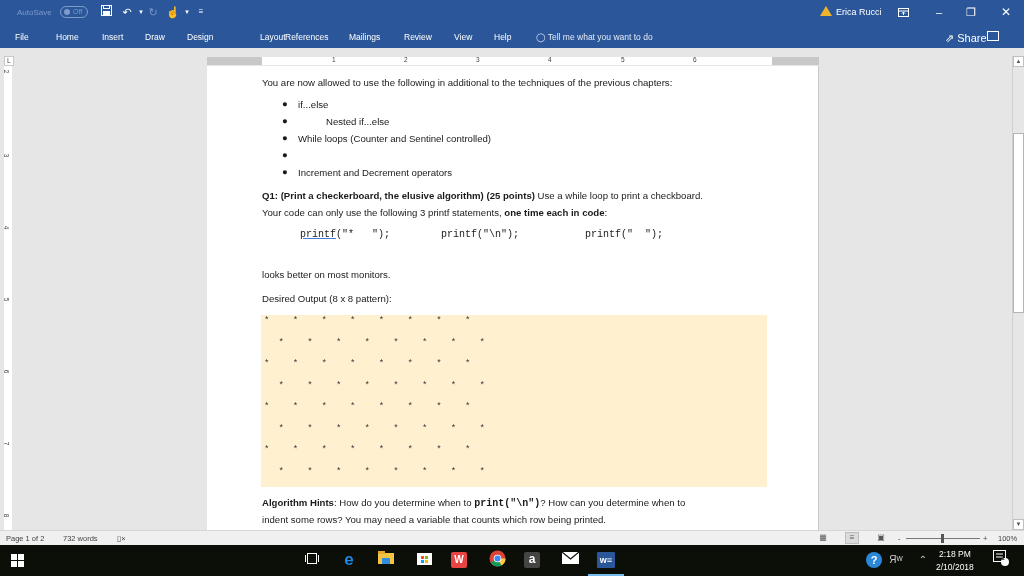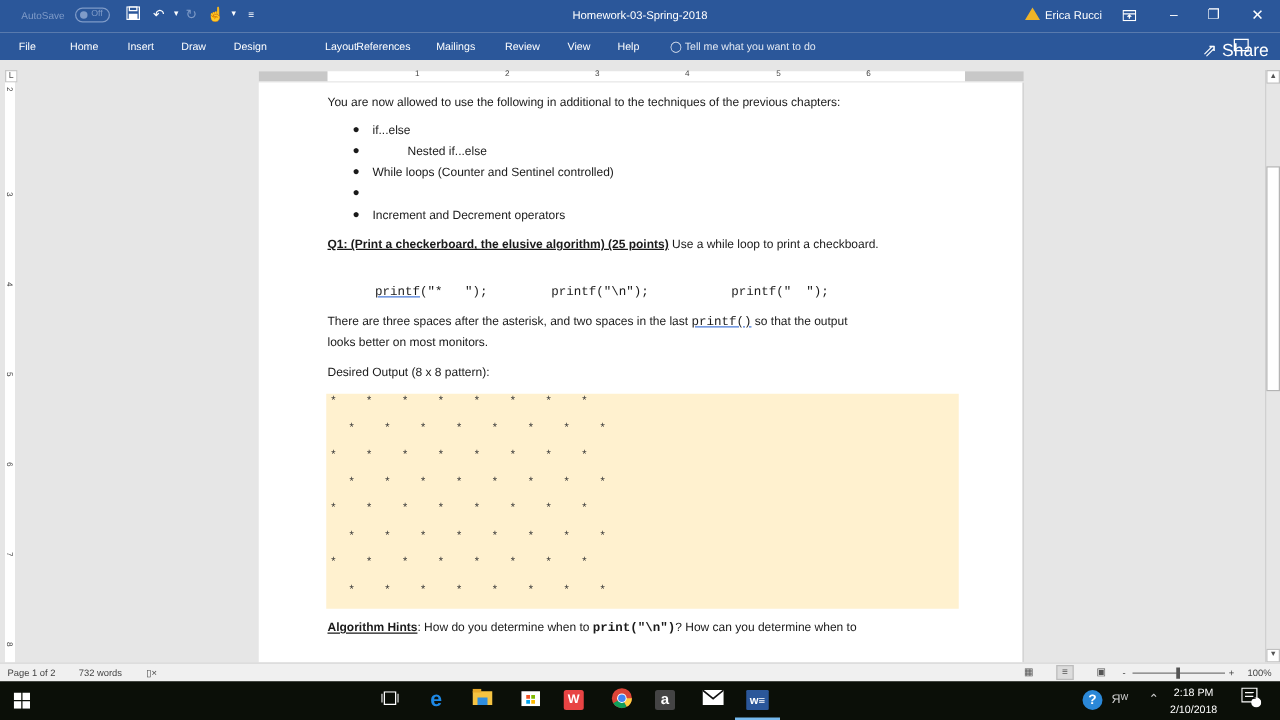--- a/index.html
+++ b/index.html
@@ -14,39 +14,39 @@
   .qat { position: absolute; top: 5px; width: 14px; height: 14px; color: #fff; font-size: 11px; line-height: 14px; text-align: center; }
   #doc-title { position: absolute; left: 0; width: 1024px; top: 7px; text-align: center; font-size: 9px; color: #fff; }
   #user-area { position: absolute; left: 820px; top: 6px; font-size: 9px; color: #fff; }
   #user-area .warn { display: inline-block; width: 0; height: 0; border-left: 6px solid transparent; border-right: 6px solid transparent; border-bottom: 10px solid #f0b428; vertical-align: -1px; margin-right: 4px; }
   .winbtn { position: absolute; top: 0; width: 30px; height: 26px; color: #fff; font-size: 11px; text-align: center; line-height: 24px; }
 
   
   #ribbon { position: absolute; left: 0; top: 26px; width: 1024px; height: 22px; background: #2b579a; color: #fff; font-size: 8.5px; }
   .tab { position: absolute; top: 6px; color: #fff; }
   #tellme { position: absolute; left: 536px; top: 6px; color: #e3e9f3; font-size: 8.5px; }
-  #share { position: absolute; left: 945px; top: 6px; color: #fff; font-size: 14px; margin-left: 17px; }
+  #share { position: absolute; left: 945px; top: 6px; color: #fff; font-size: 11px; }
   #comment-btn { position: absolute; left: 987px; top: 5px; width: 12px; height: 10px; border: 1px solid #fff; }
 
   
   #ruler-corner { position: absolute; left: 4px; top: 56px; width: 10px; height: 10px; background: #fff; border: 1px solid #c8c8c8; font-size: 7px; line-height: 8px; text-align: center; color: #555; }
   #hruler { position: absolute; left: 207px; top: 57px; width: 612px; height: 8px; background: #fff; }
   #hruler .margin { position: absolute; top: 0; height: 8px; background: #c8c8c8; }
   #hruler .num { position: absolute; top: -1px; font-size: 6.5px; color: #444; }
   #vruler { position: absolute; left: 4px; top: 66px; width: 8px; height: 464px; background: #fff; }
   #vruler .num { position: absolute; left: 1px; font-size: 6.5px; color: #444; transform: rotate(90deg); }
 
   
   #page { position: absolute; left: 207px; top: 66px; width: 612px; height: 464px; background: #fff; border-right: 1px solid #c8c8c8; overflow: hidden; }
   .para { position: absolute; left: 55px; font-family: "Liberation Sans", sans-serif; font-size: 9.6px; color: #1a1a1a; line-height: 17px; white-space: nowrap; }
   .bullet { position: absolute; left: 75px; font-size: 9.6px; color: #1a1a1a; }
   .btext { position: absolute; left: 91px; font-size: 9.6px; color: #1a1a1a; white-space: nowrap; }
   .mono { font-family: "Liberation Mono", monospace; font-size: 10px; }
   .spell { text-decoration: underline; text-decoration-color: #4b7bd8; }
-  b { font-weight: bold; text-decoration: underline; }
+  b { font-weight: bold; }
   #output-box { position: absolute; left: 54px; top: 249px; width: 506px; height: 172px; background: #fff1cf; }
   .star { position: absolute; font-size: 9px; color: #333; font-family: "Liberation Mono", monospace; }
 
   
   #vscroll { position: absolute; left: 1012px; top: 56px; width: 11px; height: 474px; background: #e6e6e6; border-left: 1px solid #d0d0d0; }
   #vscroll .up { position: absolute; left: 0; top: 0; width: 11px; height: 11px; background: #fff; border: 1px solid #c0c0c0; font-size: 6px; text-align: center; line-height: 9px; color: #555; }
   #vscroll .thumb { position: absolute; left: 0; top: 77px; width: 11px; height: 180px; background: #fff; border: 1px solid #b4b4b4; }
   #vscroll .down { position: absolute; left: 0; bottom: 0; width: 11px; height: 11px; background: #fff; border: 1px solid #c0c0c0; font-size: 6px; text-align: center; line-height: 9px; color: #555; }
 
   
@@ -79,21 +79,20 @@
         <rect x="2" y="6" width="7" height="4.5" fill="#fff"></rect>
       </svg>
   </span>
   <span class="qat" style="left:120px;">↶</span>
   <span class="qat" style="left:134px; font-size:7px;">▾</span>
   <span class="qat" style="left:146px; color:#7f9bc8;">↻</span>
   <span class="qat" style="left:166px;">☝</span>
   <span class="qat" style="left:180px; font-size:7px;">▾</span>
   <span class="qat" style="left:194px; font-size:8px;">≡</span>
 
-  <div id="doc-title">Homework-03-Spring-2018</div>
 
   <div id="user-area">
     <span class="warn"></span><span>Erica Rucci</span>
   </div>
   <div class="winbtn" style="left:888px;">
     <svg width="11" height="9" viewBox="0 0 11 9" style="margin-top:8px;">
         <rect x="0.5" y="0.5" width="10" height="8" fill="none" stroke="#fff"></rect>
         <line x1="0.5" y1="3" x2="10.5" y2="3" stroke="#fff"></line>
         <path d="M5.5 4 L5.5 7 M4 5.5 L5.5 4 L7 5.5" stroke="#fff" fill="none"></path>
       </svg>
@@ -156,30 +155,30 @@
   <span class="btext" style="top:50px;margin-left:28px;">Nested if...else</span>
   <span class="bullet" style="top:66px;">●</span>
   <span class="btext" style="top:67px;">While loops (Counter and Sentinel controlled)</span>
   <span class="bullet" style="top:83px;">●</span>
   <span class="bullet" style="top:100px;">●</span>
   <span class="btext" style="top:101px;">Increment and Decrement operators</span>
 
   <div class="para" style="top:121px;">
     <b>Q1: (Print a checkerboard, the elusive algorithm) (25 points)</b><span> Use a while loop to print a checkboard.</span>
   </div>
+  <div class="para" style="top:138px;">
+    <span>Your code can only use the following 3 printf statements, </span><b>one time each in code</b><span>:</span>
+  </div>
 
   <div class="para mono" style="top:160px; left:93px;">
     <span class="spell">printf</span><span style="white-space:pre;">("*   ");</span>
   </div>
   <div class="para mono" style="top:160px; left:234px; white-space:pre;">printf("\n");</div>
   <div class="para mono" style="top:160px; left:378px; white-space:pre;">printf("  ");</div>
 
-  <div class="para" style="top:183px;">
-    <span>There are three spaces after the asterisk, and two spaces in the last </span><span class="mono spell">printf()</span><span> so that the output</span>
-  </div>
   <div class="para" style="top:200px;">looks better on most monitors.</div>
 
   <div class="para" style="top:224px;">Desired Output (8 x 8 pattern):</div>
 
   <div id="output-box">
       <span class="star" style="left: 3px; top: 1px;">*</span>
       <span class="star" style="left: 31.7px; top: 1px;">*</span>
       <span class="star" style="left: 60.4px; top: 1px;">*</span>
       <span class="star" style="left: 89.1px; top: 1px;">*</span>
       <span class="star" style="left: 117.8px; top: 1px;">*</span>
@@ -240,20 +239,21 @@
       <span class="star" style="left: 103.6px; top: 151.5px;">*</span>
       <span class="star" style="left: 132.3px; top: 151.5px;">*</span>
       <span class="star" style="left: 161px; top: 151.5px;">*</span>
       <span class="star" style="left: 189.7px; top: 151.5px;">*</span>
       <span class="star" style="left: 218.4px; top: 151.5px;">*</span>
     </div>
 
   <div class="para" style="top:428px;">
     <b>Algorithm Hints</b><span>: How do you determine when to </span><span class="mono" style="font-weight:bold;">print("\n")</span><span>?  How can you determine when to</span>
   </div>
+  <div class="para" style="top:445px;">indent some rows? You may need a variable that counts which row being printed.</div>
 </div>
 
 <div id="vscroll">
   <div class="up">▲</div>
   <div class="thumb"></div>
   <div class="down">▼</div>
 </div>
 
 <div id="statusbar">
   <span class="s" style="left:6px;">Page 1 of 2</span>

